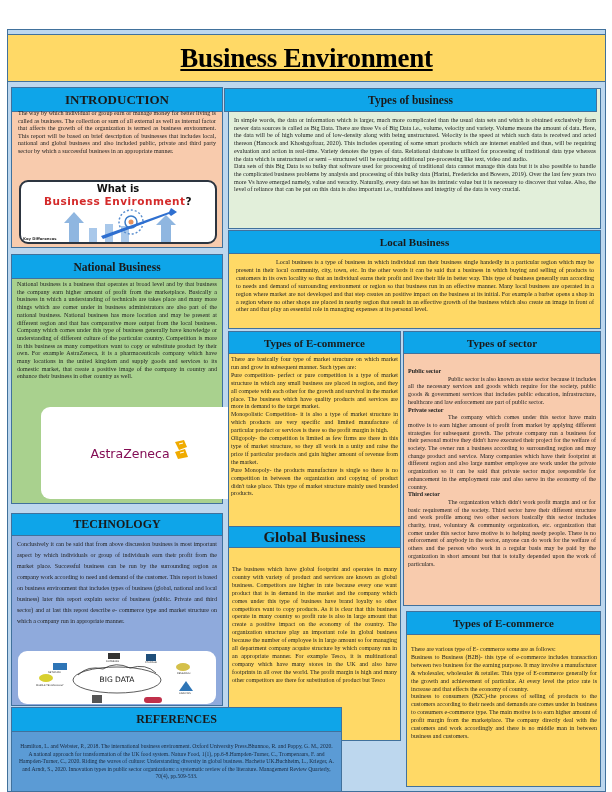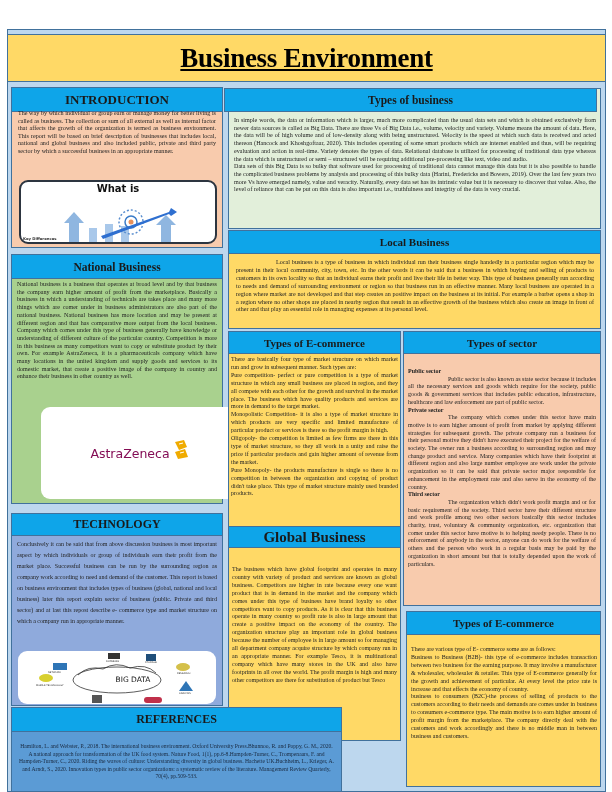--- a/index.html
+++ b/index.html
@@ -47,20 +47,23 @@
 
 <div class="box" style="left:11px; top:87px; width:212px; height:161px; background:#f8cbad;"></div>
 <div class="hdr" style="left:11px; top:87px; width:212px; height:25px; font-size:13px;">
   <span>INTRODUCTION</span>
 </div>
 <div class="txt" style="left:18px; top:110px; width:198px;">
   <p>The way by which individual or group earn or manage money for better living is called as business. The collection or sum of all external as well as internal factor that affects the growth of the organization is termed as business environment. This report will be based on brief description of businesses that includes local, national and global business and also included public, private and third party sector by which a successful business in an appropriate manner.</p>
 </div>
 <div class="img-frame" style="left:19px; top:180px; width:198px; height:64px; border:2px solid #2d3540;">
   <div style="position:absolute; left:0; top:1px; width:100%; text-align:center; font-family:'DejaVu Sans',sans-serif; font-weight:bold; font-size:10px; color:#111;">What is</div>
+  <div style="position:absolute; left:0; top:13px; width:100%; text-align:center; font-family:'DejaVu Sans',sans-serif; font-weight:bold; font-size:10.5px; color:#d42a2a; letter-spacing:0.5px;">
+    <span>Business Environment</span><span style="color:#111;">?</span>
+  </div>
   <svg width="194" height="40" style="position:absolute; left:0; top:24px;">
     <rect x="48" y="16" width="10" height="22" fill="#8fb6e0"></rect>
     <polygon points="43,17 53,6 63,17" fill="#8fb6e0"></polygon>
     <rect x="68" y="22" width="8" height="16" fill="#a9c8ea"></rect>
     <rect x="84" y="18" width="8" height="20" fill="#a9c8ea"></rect>
     <rect x="100" y="20" width="8" height="18" fill="#a9c8ea"></rect>
     <rect x="140" y="18" width="10" height="20" fill="#8fb6e0"></rect>
     <polygon points="135,19 145,9 155,19" fill="#8fb6e0"></polygon>
     <circle cx="110" cy="16" r="12" fill="none" stroke="#5b8fcf" stroke-width="1.5" stroke-dasharray="2,2"></circle>
     <circle cx="110" cy="16" r="6" fill="none" stroke="#3a7bc8" stroke-width="1.5"></circle>
@@ -141,21 +144,21 @@
     <path d="M60 24 Q70 14 85 18 Q98 10 112 17 Q128 12 138 22" fill="none" stroke="#333" stroke-width="0.8"></path>
     <rect x="35" y="12" width="14" height="7" fill="#2e75b6"></rect>
     <rect x="90" y="2" width="12" height="6" fill="#333"></rect>
     <rect x="128" y="3" width="10" height="7" fill="#1f4e79"></rect>
     <ellipse cx="165" cy="16" rx="7" ry="4" fill="#d4c04a"></ellipse>
     <polygon points="168,30 175,40 161,40" fill="#2e75b6"></polygon>
     <ellipse cx="28" cy="27" rx="7" ry="4" fill="#d8d030"></ellipse>
     <rect x="126" y="46" width="18" height="6" rx="3" fill="#c0304a"></rect>
     <rect x="74" y="44" width="10" height="8" fill="#555"></rect>
   </svg>
-  <div style="position:absolute; left:16px; top:24px; width:198px; text-align:center; font-family:'DejaVu Sans',sans-serif; font-size:7.5px; color:#111;">BIG DATA</div>
+  <div style="position:absolute; left:0; top:24px; width:198px; text-align:center; font-family:'DejaVu Sans',sans-serif; font-size:7.5px; color:#111;">BIG DATA</div>
   <div style="position:absolute; left:30px; top:20px; font-family:'DejaVu Sans',sans-serif; font-size:2.5px; color:#333;">NETWORK</div>
   <div style="position:absolute; left:88px; top:9px; font-family:'DejaVu Sans',sans-serif; font-size:2.5px; color:#333;">DATABASE</div>
   <div style="position:absolute; left:127px; top:10px; font-family:'DejaVu Sans',sans-serif; font-size:2.5px; color:#333;">STORAGE</div>
   <div style="position:absolute; left:159px; top:21px; font-family:'DejaVu Sans',sans-serif; font-size:2.5px; color:#333;">RESEARCH</div>
   <div style="position:absolute; left:161px; top:41px; font-family:'DejaVu Sans',sans-serif; font-size:2.5px; color:#333;">ANALYSIS</div>
   <div style="position:absolute; left:18px; top:33px; font-family:'DejaVu Sans',sans-serif; font-size:2.5px; color:#333;">MOBILE TECHNOLOGY</div>
 </div>
 
 <div class="box" style="left:228px; top:536px; width:173px; height:205px; background:#ffd966;"></div>
 <div class="hdr" style="left:228px; top:526px; width:173px; height:22px; font-size:15px;">

